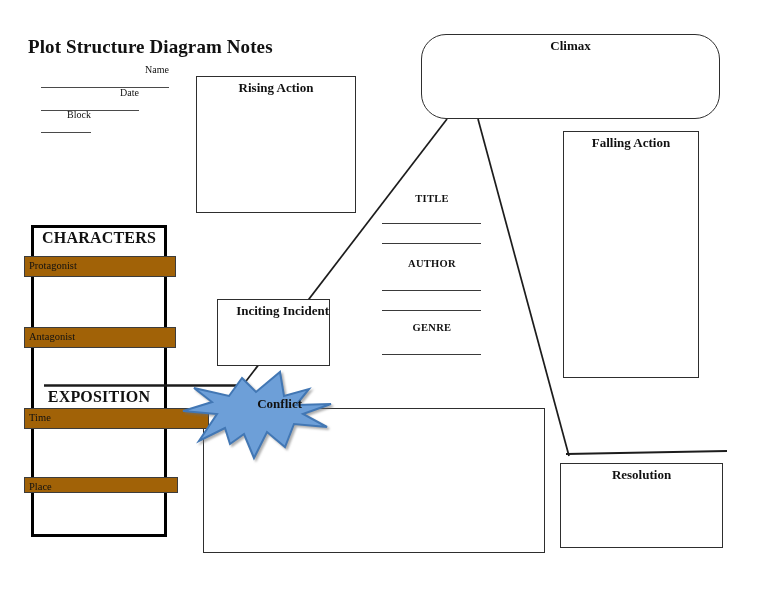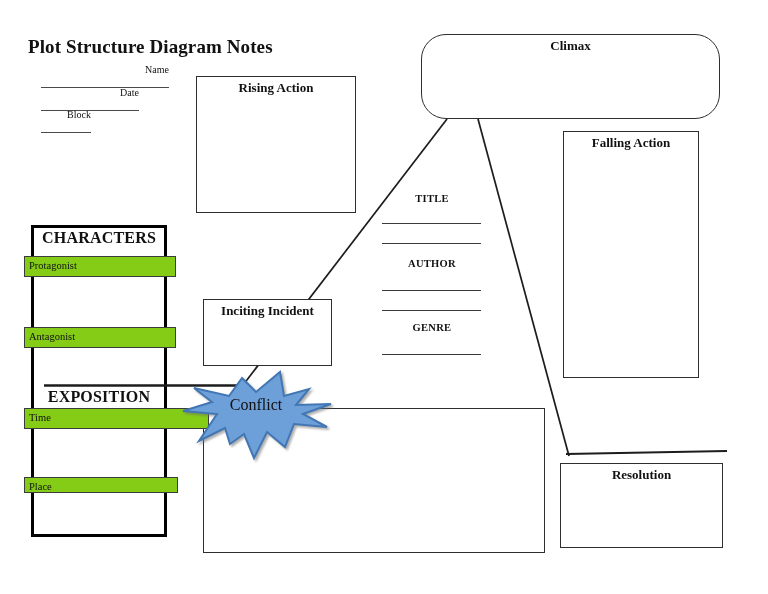--- a/index.html
+++ b/index.html
@@ -11,21 +11,21 @@
   #lines-under{z-index:1;}
   #layer-top{z-index:3;}
   #lines-under line, #layer-top line{stroke:#1c1c1c;}
   .wbox{
     position:absolute;background:#fff;border:1.6px solid #2e2e2e;box-sizing:border-box;
     z-index:2;text-align:center;font-weight:bold;font-size:13px;line-height:1.1;
   }
   .wbox .bt{padding-top:4px;display:block;}
   .charcol{border:3px solid #000;}
   .fieldbox{
-    position:absolute;background:#84cc16;border:1.5px solid #3c3c3c;box-sizing:border-box;
+    position:absolute;background:#a16207;border:1.5px solid #3c3c3c;box-sizing:border-box;
     z-index:2;font-size:10.5px;font-weight:normal;text-align:left;
     padding:3px 0 0 4px;line-height:1.1;
   }
   .colhead{
     position:absolute;z-index:2;width:130px;text-align:center;
     font-weight:bold;font-size:16px;letter-spacing:.2px;
   }
   .bi-label{
     position:absolute;z-index:2;width:100px;text-align:center;
     font-weight:bold;font-size:10.5px;letter-spacing:.3px;
@@ -38,21 +38,21 @@
   .hdr-row{
     position:absolute;left:36px;z-index:2;display:flex;align-items:flex-end;
     font-size:10px;white-space:nowrap;flex-direction:column;
   }
   .hdr-row .blank{
     display:inline-block;height:12px;margin-left:5px;
     border-bottom:1.2px solid #4a4a4a;
   }
   #conflict-label{
     position:absolute;left:210px;top:396px;width:92px;z-index:4;
-    text-align:center;font-weight:normal;font-size:16px;
+    text-align:right;font-weight:bold;font-size:13px;
   }
   #conflict-burst-poly{filter:drop-shadow(2px 2px 1px rgba(110,110,110,.55));}
 </style>
 </head>
 <body>
 
 <div id="canvas">
 
   <svg id="lines-under" class="layer">
     <line x1="240" y1="389" x2="447" y2="119" stroke-width="1.7"></line>
@@ -76,21 +76,21 @@
 
   <div class="wbox" style="left:196px;top:76px;width:160px;height:137px;">
     <span class="bt">Rising Action</span>
   </div>
   <div class="wbox" style="left:421px;top:34px;width:299px;height:85px;border-radius:25px;">
     <span class="bt">Climax</span>
   </div>
   <div class="wbox" style="left:563px;top:131px;width:136px;height:247px;">
     <span class="bt">Falling Action</span>
   </div>
-  <div class="wbox" style="left:203px;top:299px;width:129px;height:67px;">
+  <div class="wbox" style="left:217px;top:299px;width:113px;height:67px;text-align:right;">
     <span class="bt">Inciting Incident</span>
   </div>
   <div class="wbox" style="left:203px;top:408px;width:342px;height:145px;"></div>
   <div class="wbox" style="left:560px;top:463px;width:163px;height:85px;">
     <span class="bt">Resolution</span>
   </div>
 
   <div class="bi-label" style="left:382px;top:193px;">TITLE</div>
   <div class="fill-line" style="left:382px;top:223px;width:99px;"></div>
   <div class="fill-line" style="left:382px;top:243px;width:99px;"></div>

